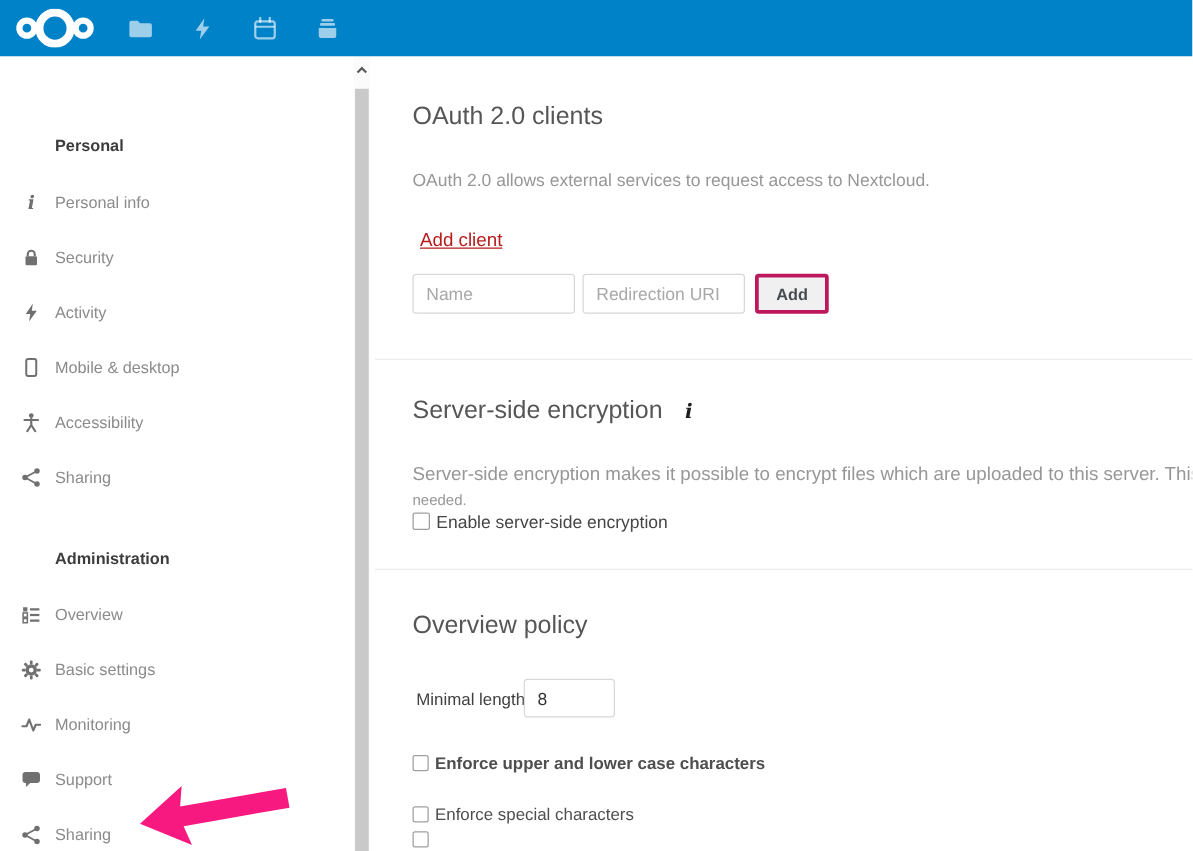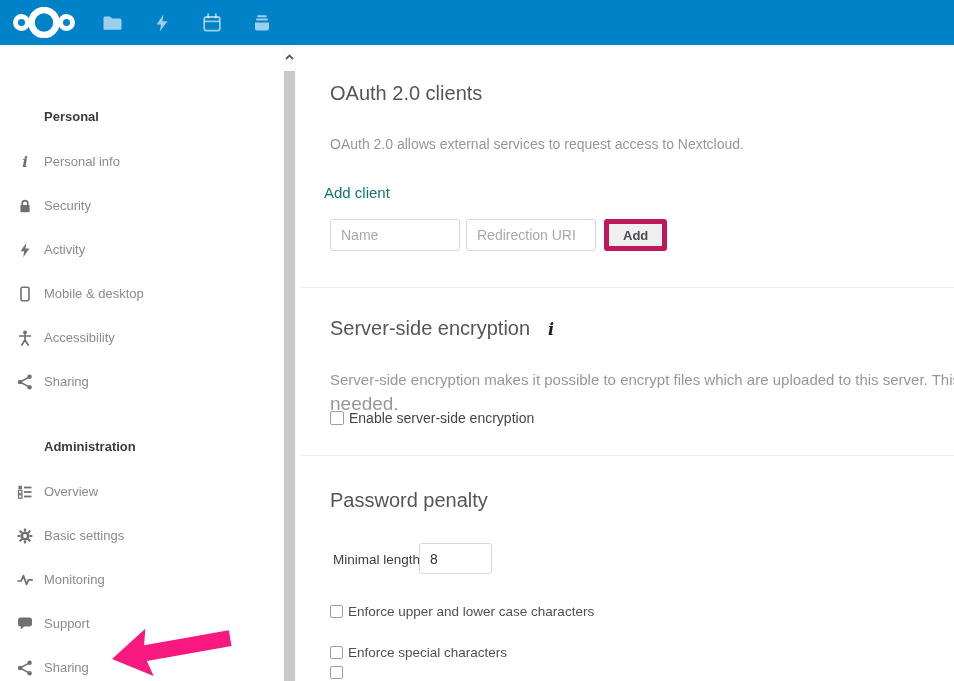--- a/index.html
+++ b/index.html
@@ -24,24 +24,24 @@
   .serif-i { font-family:"DejaVu Serif","Liberation Serif",serif; font-style:italic; font-weight:bold; font-size:15px; line-height:16px; display:block; text-align:center; }
   
   .sb-scroll { position:absolute; left:283px; top:45px; width:13px; height:636px; background:#fbfbfb; }
   .sb-up { position:absolute; left:0; top:5px; width:13px; height:16px; color:#5c5c5c; cursor:pointer; }
   .sb-thumb { position:absolute; left:1px; top:26px; width:11px; height:610px; background:#c9c9c9; cursor:pointer; }
   
   .content { position:absolute; left:296px; top:45px; width:658px; height:636px; background:#fff; overflow:hidden; }
   .h2 { position:absolute; left:34px; font-size:20px; font-weight:normal; color:#565656; white-space:nowrap; }
   .hint { position:absolute; left:34px; font-size:14px; color:#979797; white-space:nowrap;margin-top:16px; }
   .divider { position:absolute; left:4px; width:1200px; height:1px; background:#ececec; }
-  .sublabel { position:absolute; left:28px; font-size:15px; color:#0f766e; }
+  .sublabel { position:absolute; left:40px; font-size:15px; color:#b91c1c;text-decoration:underline; }
   .txt { position:absolute; height:32px; border:1px solid #d8d8d8; border-radius:3px; background:#fff; padding:0 10px; font-size:14px; color:#333; font-family:inherit; outline:none; }
   .txt::placeholder { color:#a8a8a8; }
-  .btn { position:absolute; height:32px; border:5px solid #be185d; border-radius:3px; background:#f0f0f0; font-size:13px; font-weight:bold; color:#474b51; padding:0 14px; cursor:pointer; font-family:inherit; }
+  .btn { position:absolute; height:32px; border:3px solid #be185d; border-radius:3px; background:#f0f0f0; font-size:13px; font-weight:bold; color:#474b51; padding:0 14px; cursor:pointer; font-family:inherit; }
   .info-i { font-family:"DejaVu Serif","Liberation Serif",serif; font-style:italic; font-weight:bold; font-size:16px; color:#1d1d1d; margin-left:18px; }
   .cbrow { position:absolute; left:34px; white-space:nowrap; cursor:pointer; }
   .cbbox { display:inline-block; width:13px; height:13px; border:1px solid #9f9f9f; border-radius:2px; background:#fff; vertical-align:-2px; margin-right:5px; position:relative; }
   .cbrow.big .cbbox { width:14px; height:14px; }
   .cbbox.checked { background:#1a7fc4; border-color:#1a7fc4; }
   .cbbox.checked svg { position:absolute; left:1px; top:2px; }
   .cblabel { font-size:13.5px; color:#4f4f4f; }
   .cbrow.big .cblabel { font-size:14px; color:#454545; }
   
   .annot-arrow { position:absolute; left:112px; top:628px; z-index:20; pointer-events:none; }
@@ -228,33 +228,33 @@
   <input class="txt" style="left: 34px; top: 174px; width: 130px;" placeholder="Name">
   <input class="txt" style="left: 170px; top: 174px; width: 130px;" placeholder="Redirection URI">
   <button class="btn" style="left:308px; top:174px;">Add</button>
 
   <div class="divider" style="top:242px;"></div>
 
   <div class="h2" style="top:272px;">
     <span>Server-side encryption</span><span class="info-i">i</span>
   </div>
   <div class="hint" style="top:310px; font-size:15px;">Server-side encryption makes it possible to encrypt files which are uploaded to this server. This comes with limitations like a performance penalty, so enable this only if</div>
-  <div class="hint" style="top:332px; font-size:19px;">needed.</div>
+  <div class="hint" style="top:332px; font-size:12px;">needed.</div>
   <div class="cbrow big" style="top:364px;">
     <span class="cbbox"></span><span class="cblabel">Enable server-side encryption</span>
   </div>
 
   <div class="divider" style="top:410px;"></div>
 
-  <div class="h2" style="top:444px;">Password penalty</div>
+  <div class="h2" style="top:444px;">Overview policy</div>
 
   <div style="position:absolute; left:37px; top:507px; font-size:13.5px; color:#404040;">Minimal length</div>
   <input class="txt" style="left: 123px; top: 498px; width: 73px; height: 31px;" value="8">
 
-  <div class="cbrow" style="top:557px;">
+  <div class="cbrow" style="top:557px;font-weight:bold;">
     <span class="cbbox"></span><span class="cblabel">Enforce upper and lower case characters</span>
   </div>
   <div class="cbrow" style="top:598px;">
     <span class="cbbox"></span><span class="cblabel">Enforce special characters</span>
   </div>
   <div class="cbrow" style="top:618px;">
     <span class="cbbox"></span>
   </div>
 </div>
 

